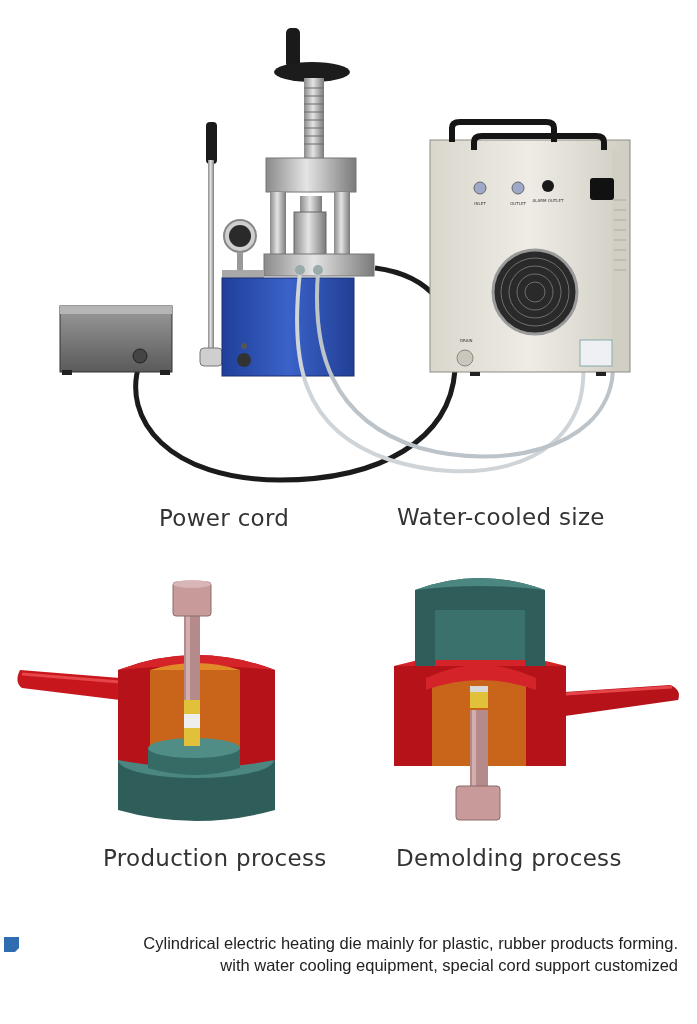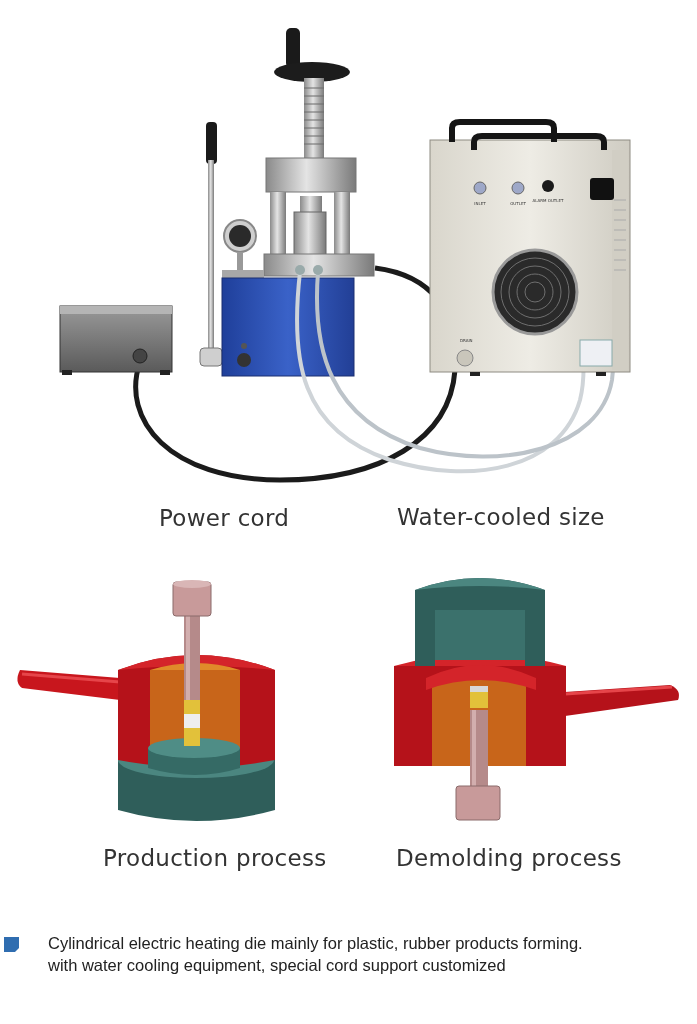--- a/index.html
+++ b/index.html
@@ -1,20 +1,20 @@
 <!DOCTYPE html>
 <html><head>
 <meta charset="utf-8">
 <style>
   html, body { margin: 0; padding: 0; background: #ffffff; }
   body { width: 697px; height: 1024px; position: relative; overflow: hidden; font-family: "DejaVu Sans", sans-serif; }
   .abs { position: absolute; }
   .label { position: absolute; font-family: "DejaVu Sans", sans-serif; font-size: 23px; color: #333333; letter-spacing: 0.3px; white-space: nowrap; }
   .desc { position: absolute; left: 48px; top: 932px; width: 630px; font-family: "Liberation Sans", sans-serif; font-size: 16.5px; line-height: 22px; color: #222222; }
-  .desc div { white-space: nowrap; }
+  .desc div { white-space: nowrap; text-align: right; }
   .bullet { position: absolute; left: 4px; top: 937px; width: 15px; height: 15px; background: #2f6db0; }
   .bullet::after { content: ""; position: absolute; right: 0; bottom: 0; border-right: 4px solid #fff; border-top: 4px solid transparent; }
   svg { position: absolute; }
 </style>
 </head>
 <body>
 
 <div class="abs" style="left:0;top:0;width:697px;height:500px;">
   <svg width="697" height="500" viewBox="0 0 697 500">
     <defs>

